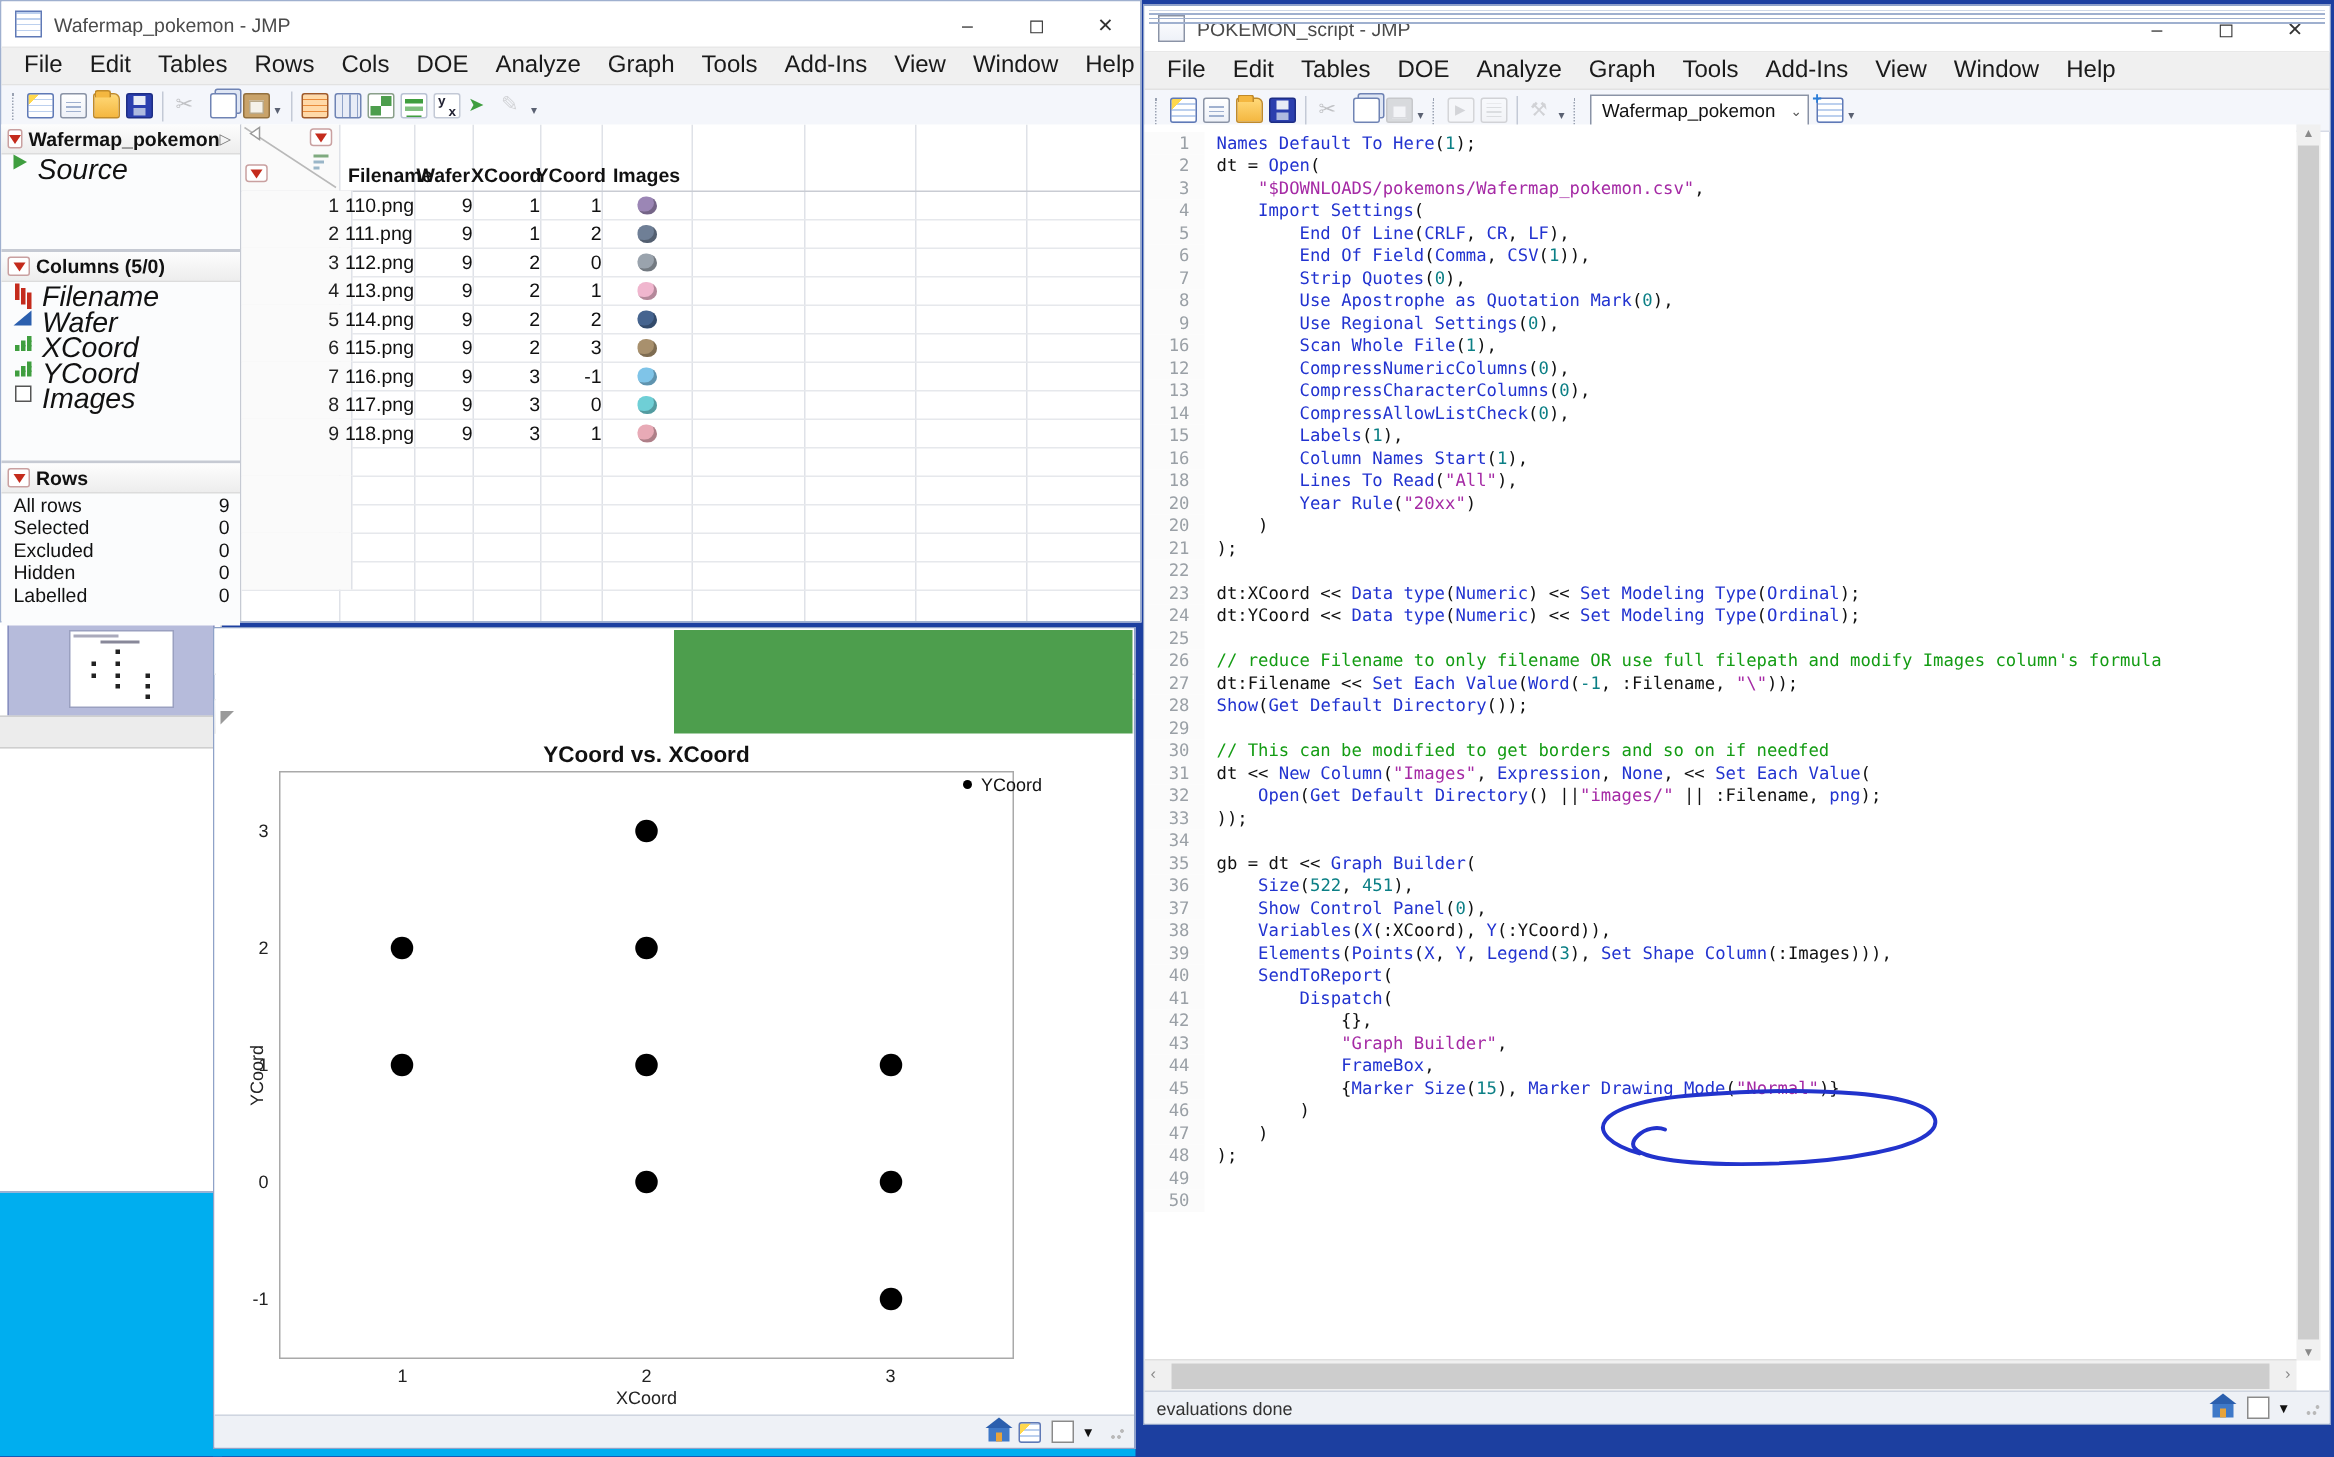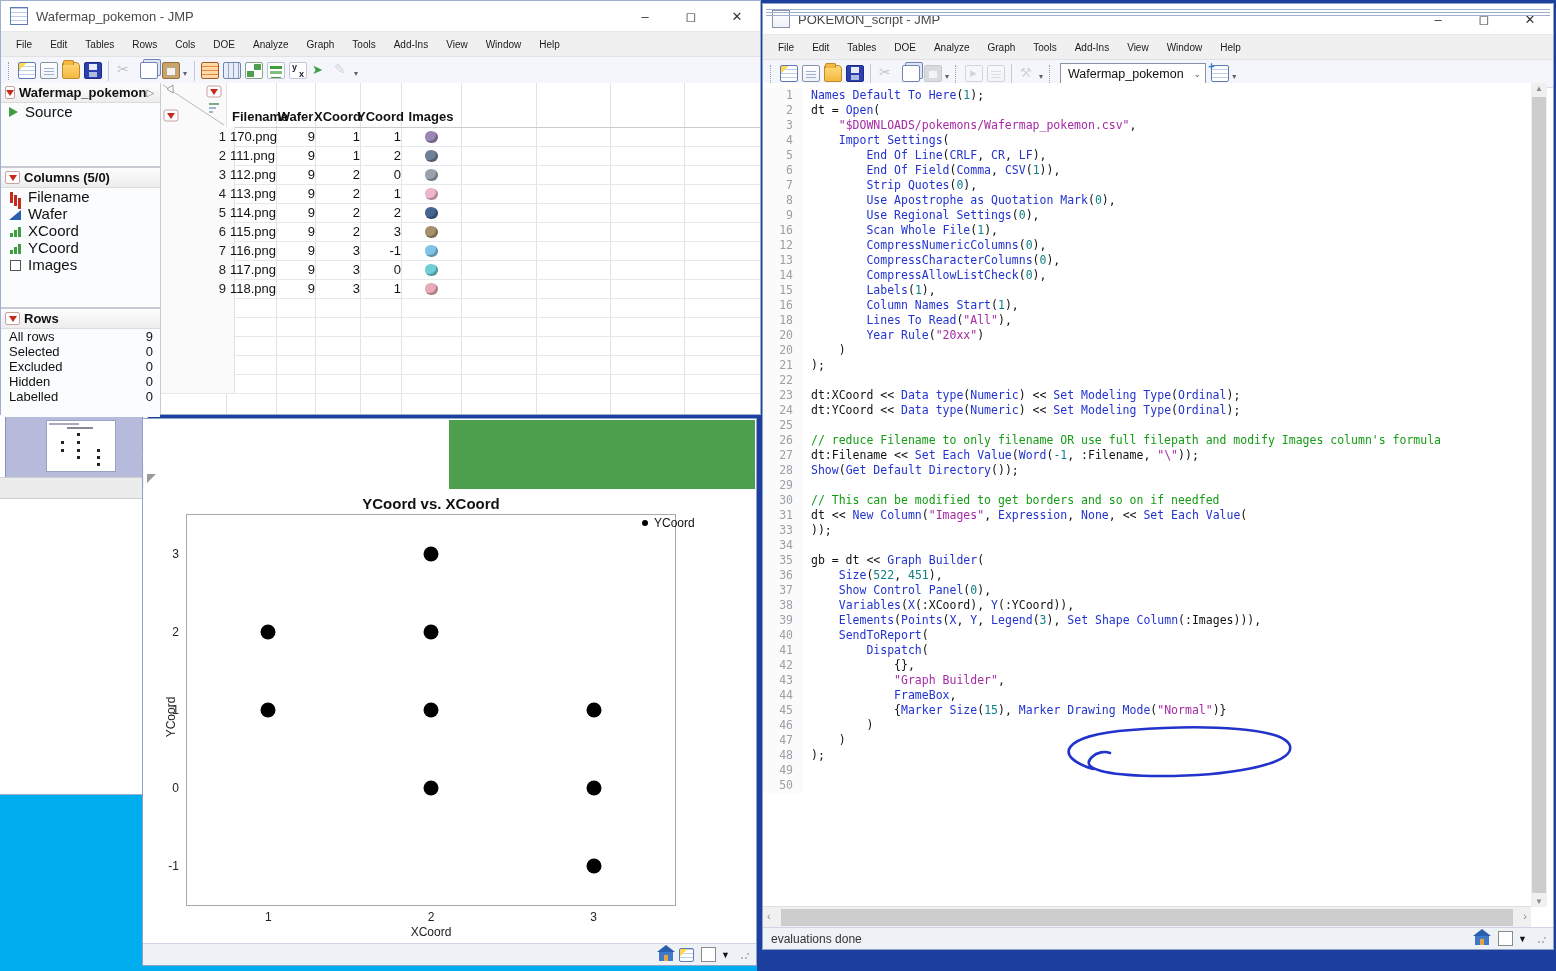--- a/index.html
+++ b/index.html
@@ -10,21 +10,21 @@
   .desk-cyan{background:#00aeef;}
   
   .win{position:absolute;background:#fff;border:1px solid #9fb0cf;box-sizing:border-box;}
   .titlebar{height:30px;background:#fff;display:flex;align-items:center;border-bottom:1px solid #e8e8e8;}
   .titlebar .ticon{width:16px;height:16px;margin:0 8px 0 9px;flex:0 0 auto;}
   .title-text{font-size:13px;color:#4a4a4a;white-space:nowrap;}
   .winbtns{margin-left:auto;display:flex;}
   .winbtn{width:46px;height:29px;display:flex;align-items:center;justify-content:center;
           font-size:13px;color:#333;}
   .menubar{height:24px;background:#f0f0f0;display:flex;align-items:center;padding-left:6px;border-bottom:1px solid #e2e2e2;}
-  .menu-item{font-size:10px;padding:3px 9px;color:#1a1a1a;white-space:nowrap;}
+  .menu-item{font-size:16px;padding:3px 9px;color:#1a1a1a;white-space:nowrap;}
   .toolbar{height:27px;background:#f4f6fb;display:flex;align-items:center;border-bottom:1px solid #d7dbe6;padding-left:4px;}
   .tsep{width:1px;height:20px;background:#c3c9d6;margin:0 4px;}
   .tgrip{width:4px;height:18px;border-left:1px dotted #9aa2b2;margin:0 3px;}
   .tdrop{font-size:8px;color:#5a6172;margin:6px 3px 0 1px;}
   
   .ic{width:18px;height:17px;display:inline-block;margin:2px 2px;border-radius:2px;box-sizing:border-box;position:relative;}
   .ic.dim{opacity:.35;filter:grayscale(1);}
   .ic-grid{border:1px solid #5f79b6;background:
      repeating-linear-gradient(0deg,#fff 0 3px,#bcd0ee 3px 4px),
      #fff;}
@@ -64,21 +64,21 @@
   #lw{left:0;top:0;width:761px;height:415px;}
   .lw-body{position:absolute;left:0;top:82px;right:0;bottom:0;display:flex;}
   .sidebar{width:160px;background:#f4f5f8;border-right:1px solid #c6cad3;position:relative;box-sizing:border-box;}
   .panel{border-bottom:2px solid #c6cad3;background:#fbfcfd;}
   .panel-hd{height:19px;display:flex;align-items:center;background:linear-gradient(#fdfdfd,#ededed);border-bottom:1px solid #dcdcdc;}
   .red-tri-btn{width:13px;height:11px;border:1px solid #c9a0a0;border-radius:2px;background:#fff;
      display:flex;align-items:center;justify-content:center;margin:0 4px 0 4px;}
   .red-tri-btn::before{content:"";border-left:4px solid transparent;border-right:4px solid transparent;border-top:6px solid #c42b1c;display:block;}
   .panel-hd .pt{font-size:13px;font-weight:bold;color:#111;}
   .hollow-right{margin-left:auto;margin-right:6px;color:#777;font-size:10px;}
-  .side-item{display:flex;align-items:center;height:17px;padding-left:8px;font-size:15px;}
+  .side-item{display:flex;height:17px;padding-left:8px;font-size:19px;font-style:italic;}
   .col-icon{width:13px;height:12px;margin-right:6px;position:relative;flex:0 0 auto;}
   .coli-nominal::before{content:"";position:absolute;left:1px;bottom:0;width:3px;height:11px;background:#c42b1c;box-shadow:4px 3px 0 0 #c42b1c,8px 6px 0 0 #c42b1c;}
   .coli-cont::before{content:"";position:absolute;left:0;bottom:0;border-left:12px solid transparent;border-bottom:10px solid #2b5fae;}
   .coli-ord::before{content:"";position:absolute;left:1px;bottom:0;width:3px;height:4px;background:#3f9e3f;box-shadow:4px 0 0 0 #3f9e3f,4px -3px 0 0 #3f9e3f,8px 0 0 0 #3f9e3f,8px -3px 0 0 #3f9e3f,8px -6px 0 0 #3f9e3f;}
   .coli-expr::before{content:"";position:absolute;left:1px;top:1px;width:9px;height:9px;border:1px solid #555;background:#fff;}
   .src-icon{width:0;height:0;border-left:9px solid #3f9e3f;border-top:5px solid transparent;border-bottom:5px solid transparent;margin-right:7px;}
   .rows-line{display:flex;height:15px;padding:0 7px 0 8px;font-size:13px;align-items:center;}
   .rows-line .rv{margin-left:auto;}
   
   .tablewrap{position:relative;flex:1;background:#fff;overflow:hidden;}
@@ -320,21 +320,21 @@
             <div class="th" style="left: 67px; width: 46px; justify-content: flex-start; padding-left: 4px;">Filename</div>
             <div class="th" style="left: 117px; width: 35px;">Wafer</div>
             <div class="th" style="left: 156px; width: 41px;">XCoord</div>
             <div class="th" style="left: 201px; width: 37px;">YCoord</div>
             <div class="th" style="left: 242px; width: 56px;">Images</div>
           </div>
       </div>
       <div id="t-rows">
           <div class="trow" style="top: 44px;">
             <div class="cell rn" style="left: 0px; width: 65px;">1</div>
-            <div class="cell " style="left: 65px; width: 50px; padding-left: 4px;">170.png</div>
+            <div class="cell " style="left: 65px; width: 50px; padding-left: 4px;">110.png</div>
             <div class="cell num" style="left: 115px; width: 39px;">9</div>
             <div class="cell num" style="left: 154px; width: 45px;">1</div>
             <div class="cell num" style="left: 199px; width: 41px;">1</div>
             <div class="cell " style="left: 240px; width: 60px; justify-content: center;">
               <span class="sprite" style="background: rgb(155, 134, 181);"></span>
             </div>
           </div>
           <div class="trow" style="top: 63px;">
             <div class="cell rn" style="left: 0px; width: 65px;">2</div>
             <div class="cell " style="left: 65px; width: 50px; padding-left: 4px;">111.png</div>
@@ -562,20 +562,21 @@
       <div class="code-line"><span class="ln">22</span><span class="ct"></span></div>
       <div class="code-line"><span class="ln">23</span><span class="ct"><span class="tok-t">dt:XCoord &lt;&lt; </span><span class="tok-k">Data type</span><span class="tok-t">(</span><span class="tok-k">Numeric</span><span class="tok-t">) &lt;&lt; </span><span class="tok-k">Set Modeling Type</span><span class="tok-t">(</span><span class="tok-k">Ordinal</span><span class="tok-t">);</span></span></div>
       <div class="code-line"><span class="ln">24</span><span class="ct"><span class="tok-t">dt:YCoord &lt;&lt; </span><span class="tok-k">Data type</span><span class="tok-t">(</span><span class="tok-k">Numeric</span><span class="tok-t">) &lt;&lt; </span><span class="tok-k">Set Modeling Type</span><span class="tok-t">(</span><span class="tok-k">Ordinal</span><span class="tok-t">);</span></span></div>
       <div class="code-line"><span class="ln">25</span><span class="ct"></span></div>
       <div class="code-line"><span class="ln">26</span><span class="ct"><span class="tok-c">// reduce Filename to only filename OR use full filepath and modify Images column's formula</span></span></div>
       <div class="code-line"><span class="ln">27</span><span class="ct"><span class="tok-t">dt:Filename &lt;&lt; </span><span class="tok-k">Set Each Value</span><span class="tok-t">(</span><span class="tok-k">Word</span><span class="tok-t">(</span><span class="tok-n">-1</span><span class="tok-t">, :Filename, </span><span class="tok-s">"\"</span><span class="tok-t">));</span></span></div>
       <div class="code-line"><span class="ln">28</span><span class="ct"><span class="tok-k">Show</span><span class="tok-t">(</span><span class="tok-k">Get Default Directory</span><span class="tok-t">());</span></span></div>
       <div class="code-line"><span class="ln">29</span><span class="ct"></span></div>
       <div class="code-line"><span class="ln">30</span><span class="ct"><span class="tok-c">// This can be modified to get borders and so on if needfed</span></span></div>
       <div class="code-line"><span class="ln">31</span><span class="ct"><span class="tok-t">dt &lt;&lt; </span><span class="tok-k">New Column</span><span class="tok-t">(</span><span class="tok-s">"Images"</span><span class="tok-t">, </span><span class="tok-k">Expression</span><span class="tok-t">, </span><span class="tok-k">None</span><span class="tok-t">, &lt;&lt; </span><span class="tok-k">Set Each Value</span><span class="tok-t">(</span></span></div>
+      <div class="code-line"><span class="ln">32</span><span class="ct"><span class="tok-t">    </span><span class="tok-k">Open</span><span class="tok-t">(</span><span class="tok-k">Get Default Directory</span><span class="tok-t">() ||</span><span class="tok-s">"images/"</span><span class="tok-t"> || :Filename, </span><span class="tok-k">png</span><span class="tok-t">);</span></span></div>
       <div class="code-line"><span class="ln">33</span><span class="ct"><span class="tok-t">));</span></span></div>
       <div class="code-line"><span class="ln">34</span><span class="ct"></span></div>
       <div class="code-line"><span class="ln">35</span><span class="ct"><span class="tok-t">gb = dt &lt;&lt; </span><span class="tok-k">Graph Builder</span><span class="tok-t">(</span></span></div>
       <div class="code-line"><span class="ln">36</span><span class="ct"><span class="tok-t">    </span><span class="tok-k">Size</span><span class="tok-t">(</span><span class="tok-n">522</span><span class="tok-t">, </span><span class="tok-n">451</span><span class="tok-t">),</span></span></div>
       <div class="code-line"><span class="ln">37</span><span class="ct"><span class="tok-t">    </span><span class="tok-k">Show Control Panel</span><span class="tok-t">(</span><span class="tok-n">0</span><span class="tok-t">),</span></span></div>
       <div class="code-line"><span class="ln">38</span><span class="ct"><span class="tok-t">    </span><span class="tok-k">Variables</span><span class="tok-t">(</span><span class="tok-k">X</span><span class="tok-t">(:XCoord), </span><span class="tok-k">Y</span><span class="tok-t">(:YCoord)),</span></span></div>
       <div class="code-line"><span class="ln">39</span><span class="ct"><span class="tok-t">    </span><span class="tok-k">Elements</span><span class="tok-t">(</span><span class="tok-k">Points</span><span class="tok-t">(</span><span class="tok-k">X</span><span class="tok-t">, </span><span class="tok-k">Y</span><span class="tok-t">, </span><span class="tok-k">Legend</span><span class="tok-t">(</span><span class="tok-n">3</span><span class="tok-t">), </span><span class="tok-k">Set Shape Column</span><span class="tok-t">(:Images))),</span></span></div>
       <div class="code-line"><span class="ln">40</span><span class="ct"><span class="tok-t">    </span><span class="tok-k">SendToReport</span><span class="tok-t">(</span></span></div>
       <div class="code-line"><span class="ln">41</span><span class="ct"><span class="tok-t">        </span><span class="tok-k">Dispatch</span><span class="tok-t">(</span></span></div>
       <div class="code-line"><span class="ln">42</span><span class="ct"><span class="tok-t">            {},</span></span></div>

